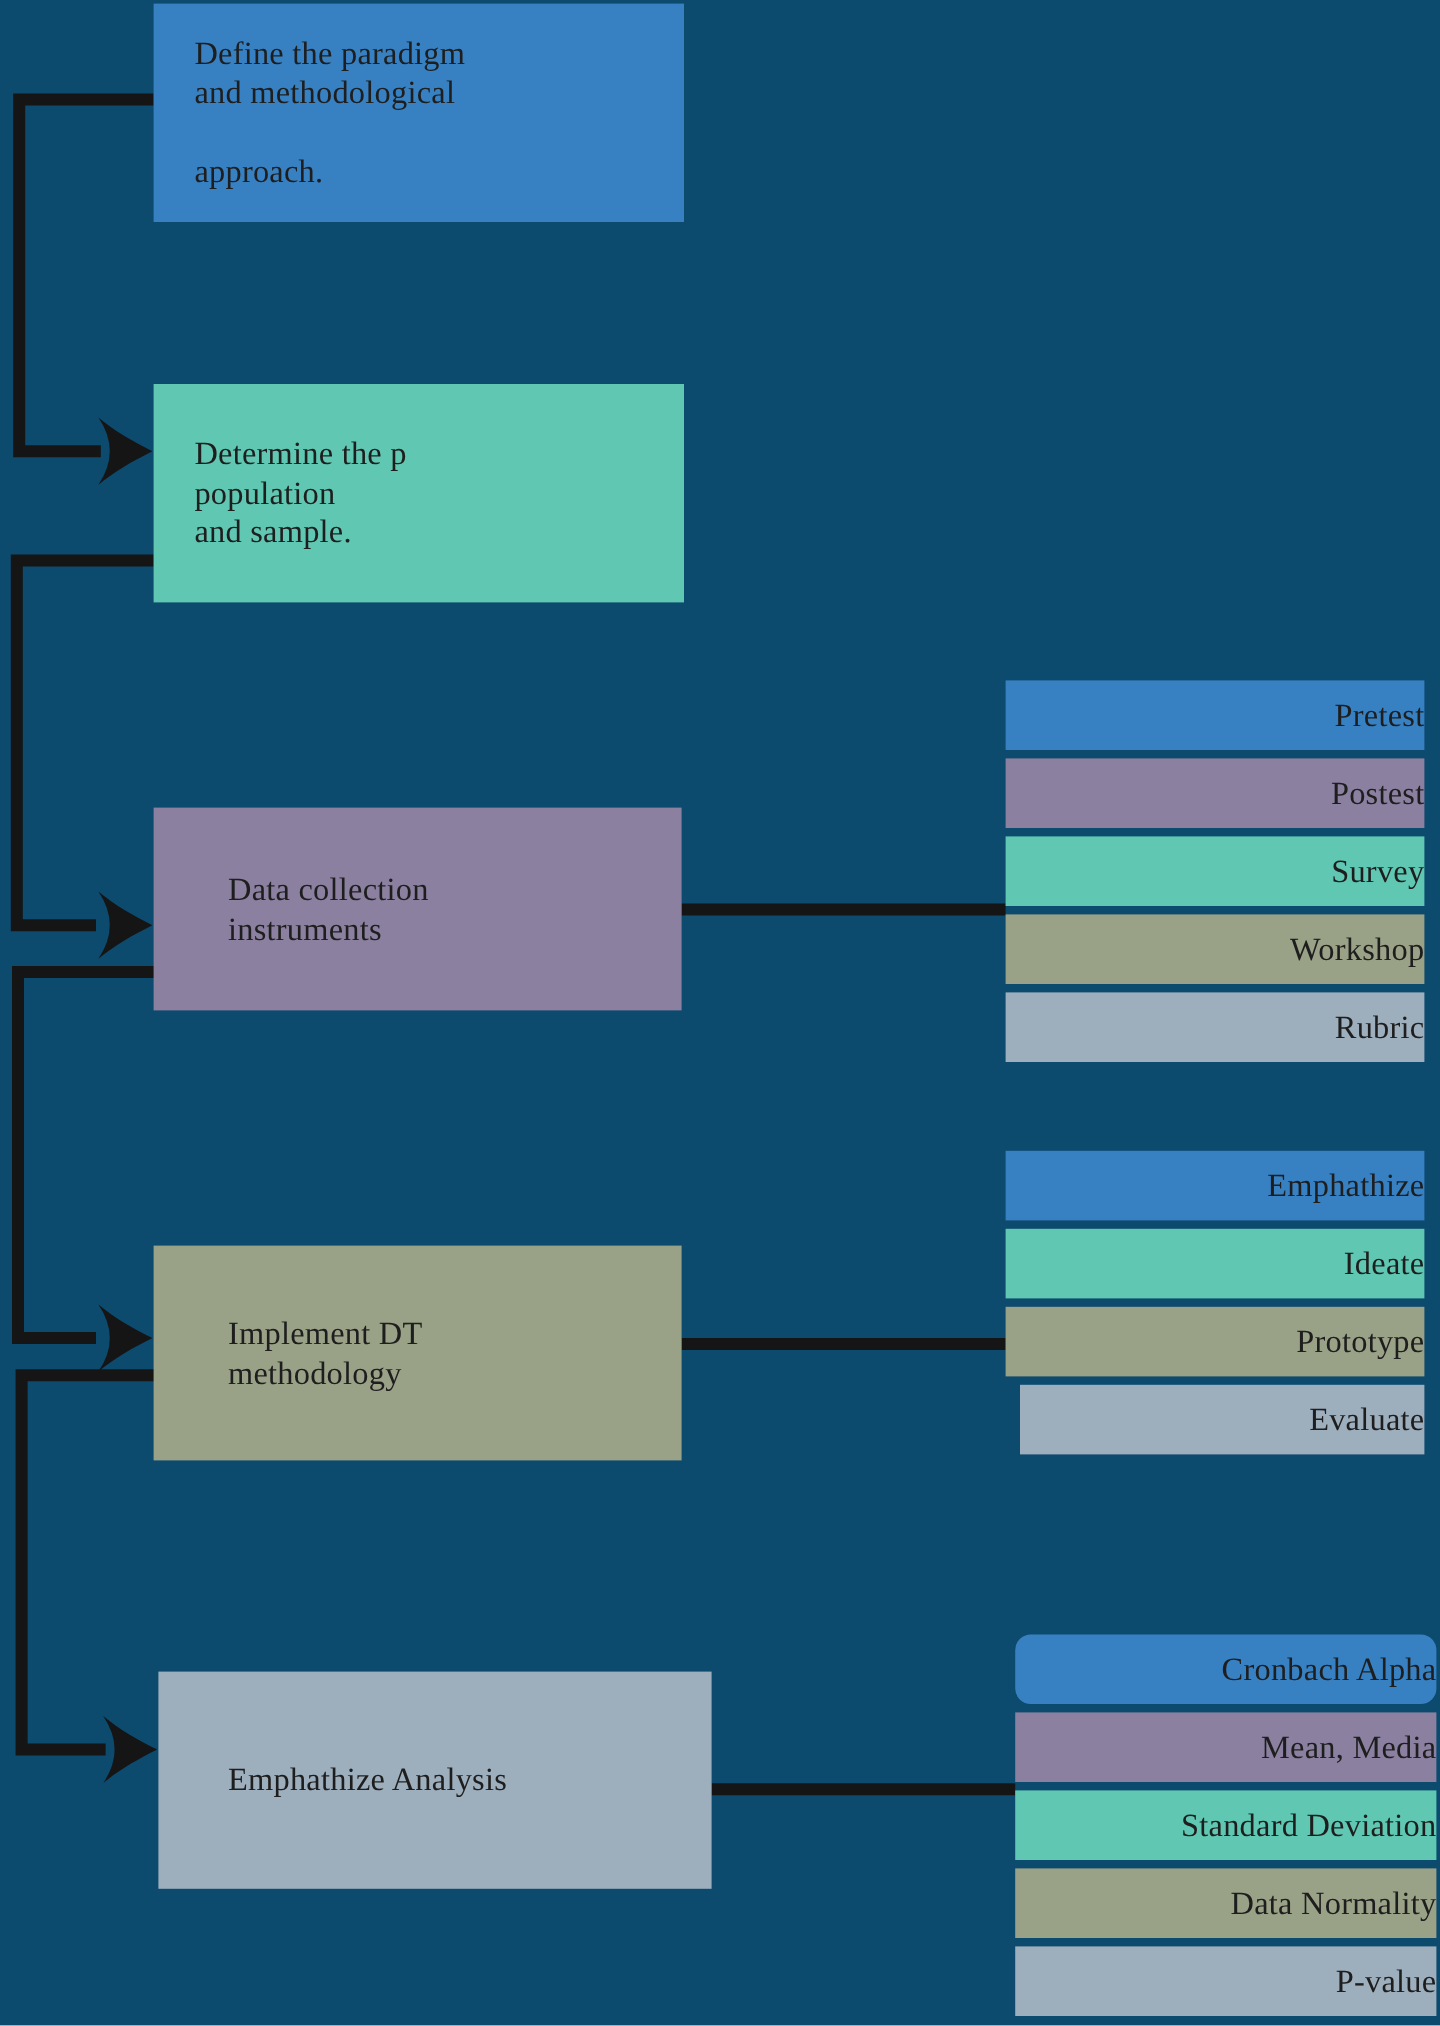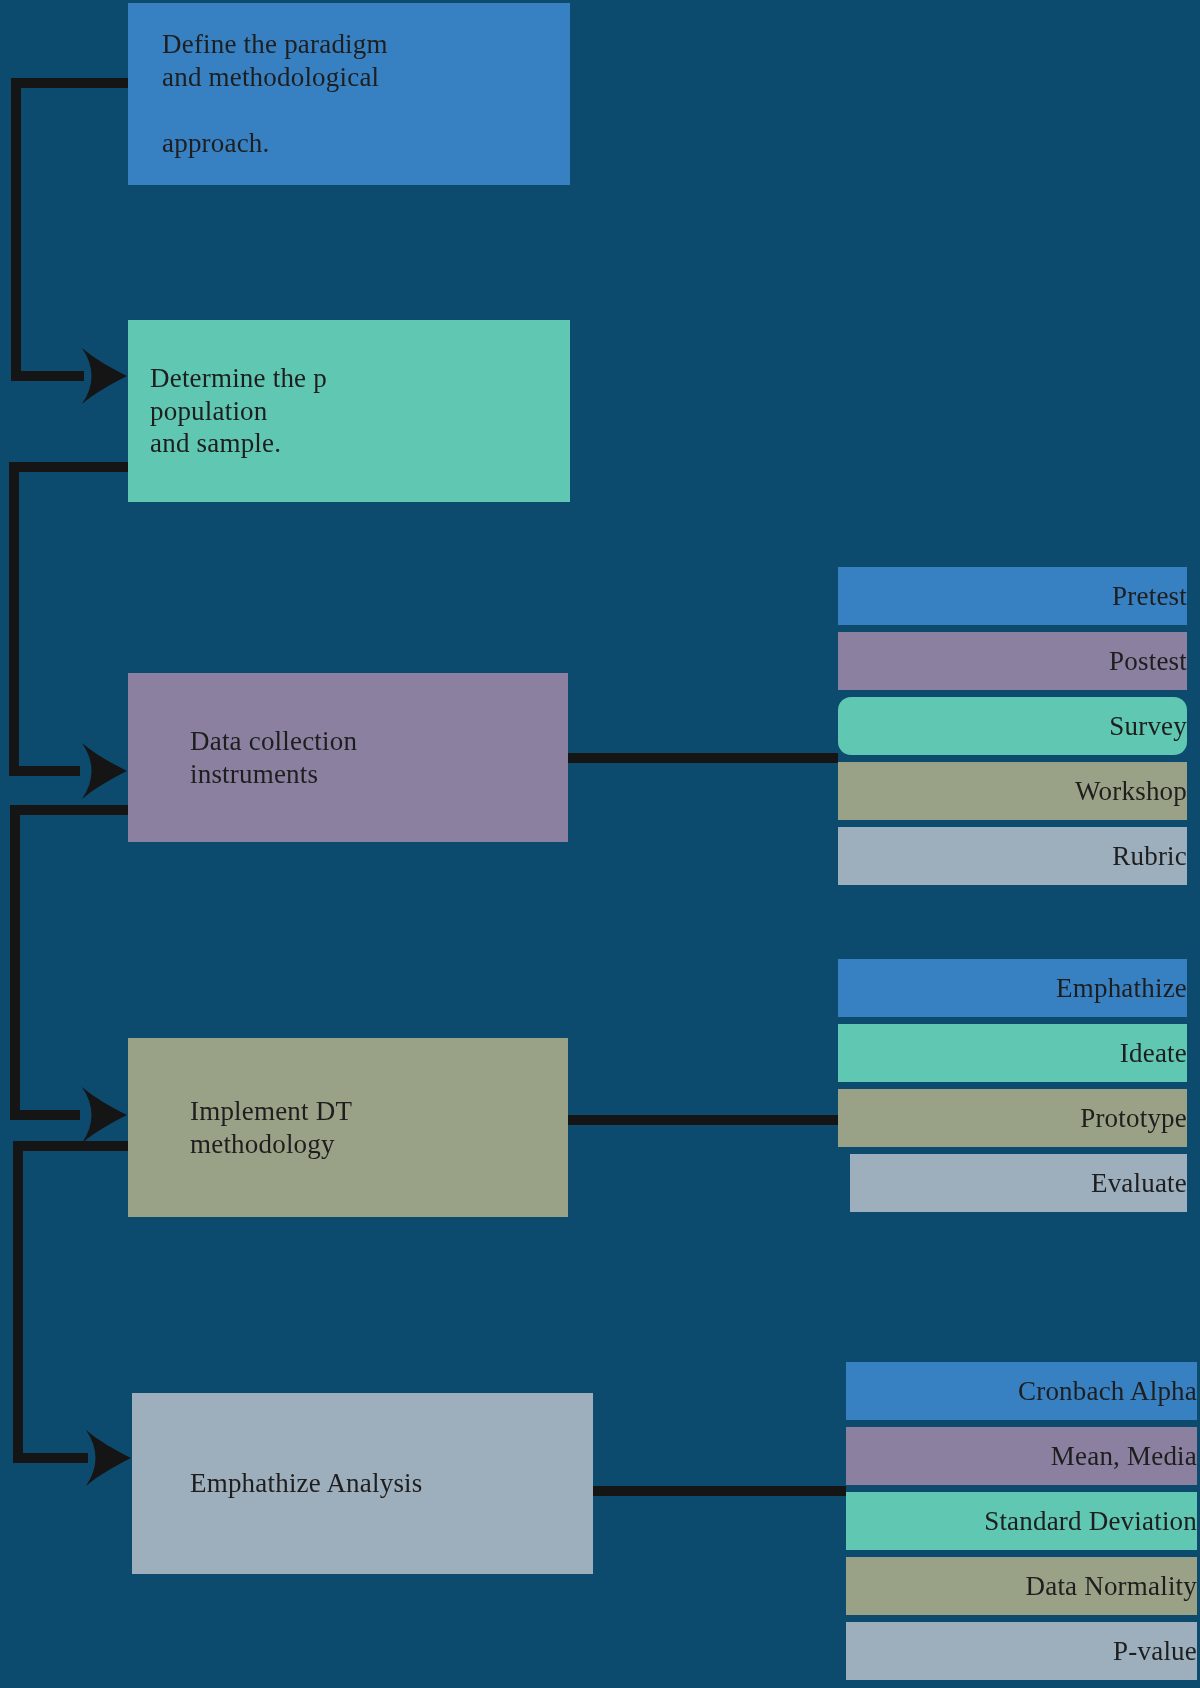--- a/index.html
+++ b/index.html
@@ -86,21 +86,21 @@
     <path class="wire" d="M593 1491 L846 1491"></path>
   </svg>
 
   <div class="step" style="left: 128px; top: 3px; width: 442px; height: 182px; padding-left: 34px; background-color: rgb(55, 129, 195);">
     <span class="step-label">Define the paradigm
 and methodological
 
 approach.</span>
   </div>
 
-  <div class="step" style="left: 128px; top: 320px; width: 442px; height: 182px; padding-left: 22px; background-color: rgb(95, 199, 178);">
+  <div class="step" style="left: 128px; top: 320px; width: 442px; height: 182px; padding-left: 34px; background-color: rgb(95, 199, 178);">
     <span class="step-label">Determine the p
 population
 and sample.</span>
   </div>
 
   <div class="step" style="left: 128px; top: 673px; width: 440px; height: 169px; padding-left: 62px; background-color: rgb(139, 128, 160);">
     <span class="step-label">Data collection
 instruments</span>
   </div>
 
@@ -113,21 +113,21 @@
     <span class="step-label">Emphathize Analysis</span>
   </div>
 
   <div class="stack" style="left:838px;top:567px;width:349px;">
       <div class="stack-item" style="background-color: rgb(55, 129, 195);">
         <span>Pretest</span>
       </div>
       <div class="stack-item" style="background-color: rgb(139, 128, 160);">
         <span>Postest</span>
       </div>
-      <div class="stack-item" style="background-color: rgb(95, 199, 178); border-radius: 13px;">
+      <div class="stack-item" style="background-color: rgb(95, 199, 178);">
         <span>Survey</span>
       </div>
       <div class="stack-item" style="background-color: rgb(153, 162, 135);">
         <span>Workshop</span>
       </div>
       <div class="stack-item" style="background-color: rgb(157, 174, 189);">
         <span>Rubric</span>
       </div>
     </div>
 
@@ -140,21 +140,21 @@
       </div>
       <div class="stack-item" style="background-color: rgb(153, 162, 135);">
         <span>Prototype</span>
       </div>
       <div class="stack-item" style="background-color: rgb(157, 174, 189); margin-left: 12px;">
         <span>Evaluate</span>
       </div>
     </div>
 
   <div class="stack" style="left:846px;top:1362px;width:351px;">
-      <div class="stack-item" style="background-color: rgb(55, 129, 195);">
+      <div class="stack-item" style="background-color: rgb(55, 129, 195); border-radius: 13px;">
         <span>Cronbach Alpha</span>
       </div>
       <div class="stack-item" style="background-color: rgb(139, 128, 160);">
         <span>Mean, Media</span>
       </div>
       <div class="stack-item" style="background-color: rgb(95, 199, 178);">
         <span>Standard Deviation</span>
       </div>
       <div class="stack-item" style="background-color: rgb(153, 162, 135);">
         <span>Data Normality</span>

